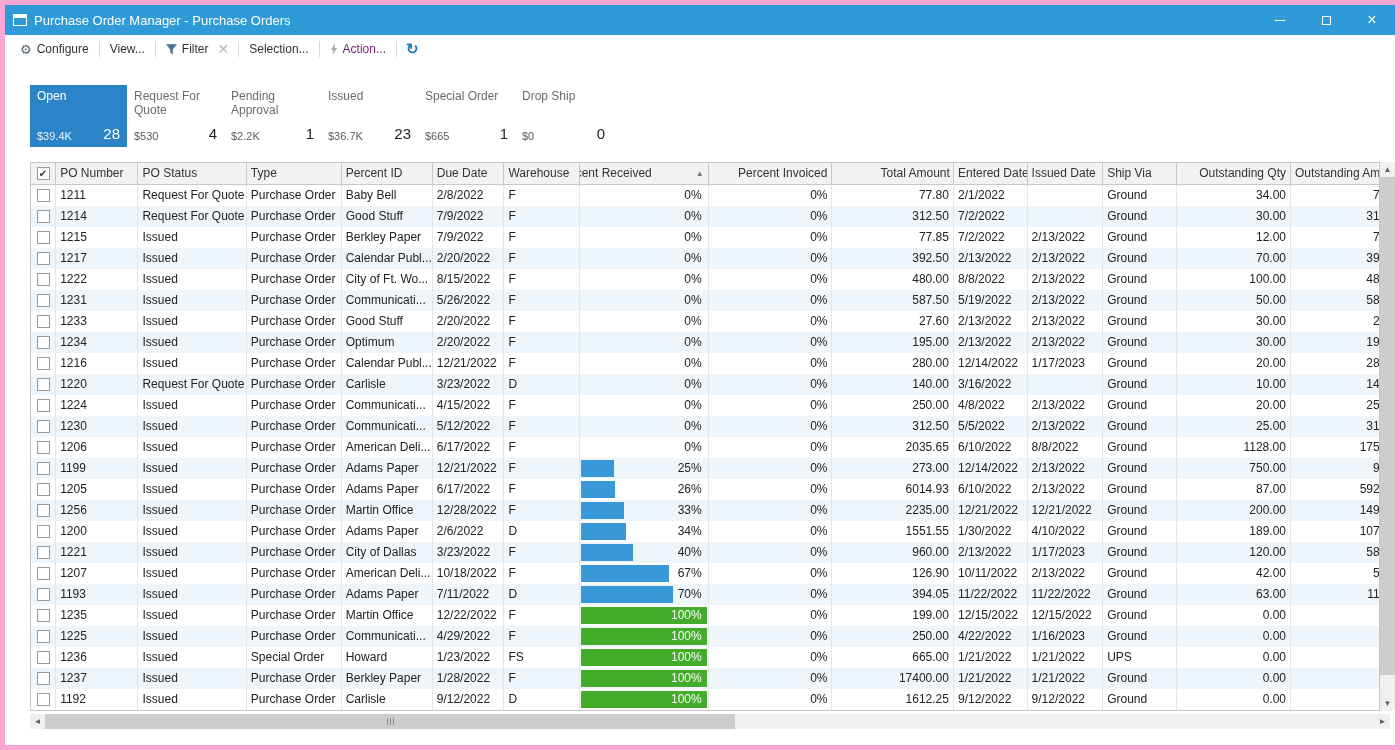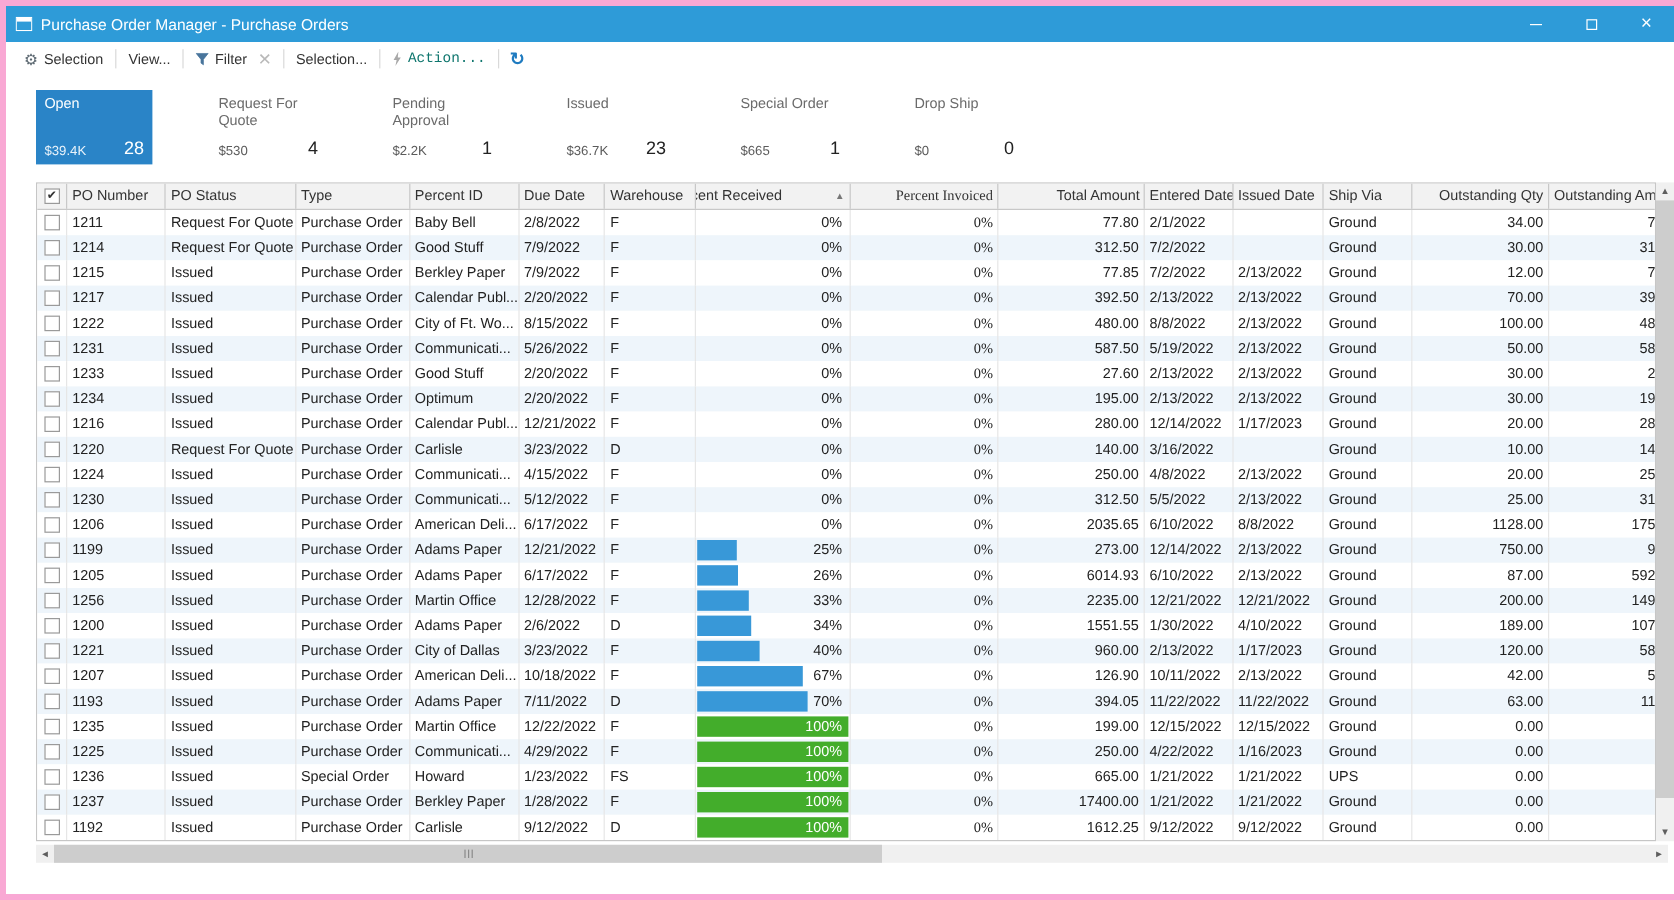--- a/index.html
+++ b/index.html
@@ -28,25 +28,25 @@
   
   .toolbar {
     height:28px; display:flex; align-items:center; padding-left:10px;
     font-size:12px; color:#333; background:#fff;
   }
   .tb-btn { display:flex; align-items:center; gap:5px; padding:3px 5px; cursor:default; }
   .tb-sep { width:1px; height:16px; background:#d9d9d9; margin:0 5px; }
   .tb-icon { display:flex; align-items:center; }
   .gear { font-size:13px; color:#5b6770; }
   .clear-x { color:#b9b9b9; font-size:14px; padding:0 4px; }
-  .tb-btn.disabled { color:#0f766e;font-family:Liberation Mono, monospace; }
+  .tb-btn.disabled { color:#701a75; }
   .refresh { color:#1f7bc0; font-size:15px; font-weight:bold; padding:0 4px; }
 
   
-  .tiles { display:flex; margin:12px 0 0 25px; height:62px;gap:48px; }
+  .tiles { display:flex; margin:22px 0 0 25px; height:62px; }
   .tile {
     width:97px; height:62px; padding:5px 7px;
     display:flex; flex-direction:column; justify-content:space-between;
     background:#fff;
   }
   .tile-label { font-size:12px; color:#6b6b6b; line-height:1.15; }
   .tile-bottom { display:flex; justify-content:space-between; align-items:flex-end; }
   .tile-amount { font-size:11px; color:#5b5b5b; }
   .tile-count { font-size:15px; font-weight:normal; color:#222; }
   .tile.selected { background:#2a84c7; }
@@ -69,21 +69,21 @@
     line-height:20px; padding:0 4px; white-space:nowrap; overflow:hidden;
   }
   .c-check   { width:26px; display:flex; align-items:center; justify-content:center; padding:0; }
   .c-po      { width:85px; }
   .c-status  { width:112px; }
   .c-type    { width:98px; }
   .c-vendor  { width:94px; }
   .c-due     { width:74px; }
   .c-wh      { width:78px; }
   .c-pctr    { width:133px; text-align:right; position:relative;gap:41px; }
-  .c-pcti    { width:128px; text-align:right;font-family:Liberation Serif, serif; }
+  .c-pcti    { width:128px; text-align:right; }
   .c-total   { width:80px; text-align:right;margin-left:44px; }
   .c-entered { width:76px; }
   .c-issued  { width:78px; }
   .c-ship    { width:76px; }
   .c-outqty  { width:118px; text-align:right; }
   .c-outamt  { width:120px; text-align:right; border-right:none; }
   .ghead .c-pctr { display:flex; justify-content:flex-end; align-items:center; }
   .sort-arrow { font-size:8px; color:#777; margin-left:3px; }
 
   .checkbox {
@@ -128,21 +128,21 @@
       <span class="win-btn">
           <span class="glyph-max"></span>
         </span>
       <span class="win-btn glyph-close">×</span>
     </div>
   </div>
 
   <div class="toolbar">
     <span class="tb-btn">
       <span class="tb-icon gear">⚙</span>
-      <span>Selection</span>
+      <span>Configure</span>
     </span>
     <span class="tb-sep"></span>
     <span class="tb-btn">
       <span>View...</span>
     </span>
     <span class="tb-sep"></span>
     <span class="tb-btn">
       <span class="tb-icon">
         <svg width="11" height="11" viewBox="0 0 11 11">
           <path d="M0.5 0.5 H10.5 L6.5 5.5 V10 L4.5 8.6 V5.5 Z" fill="#49759c" stroke="#49759c" stroke-width="0.6"></path>

